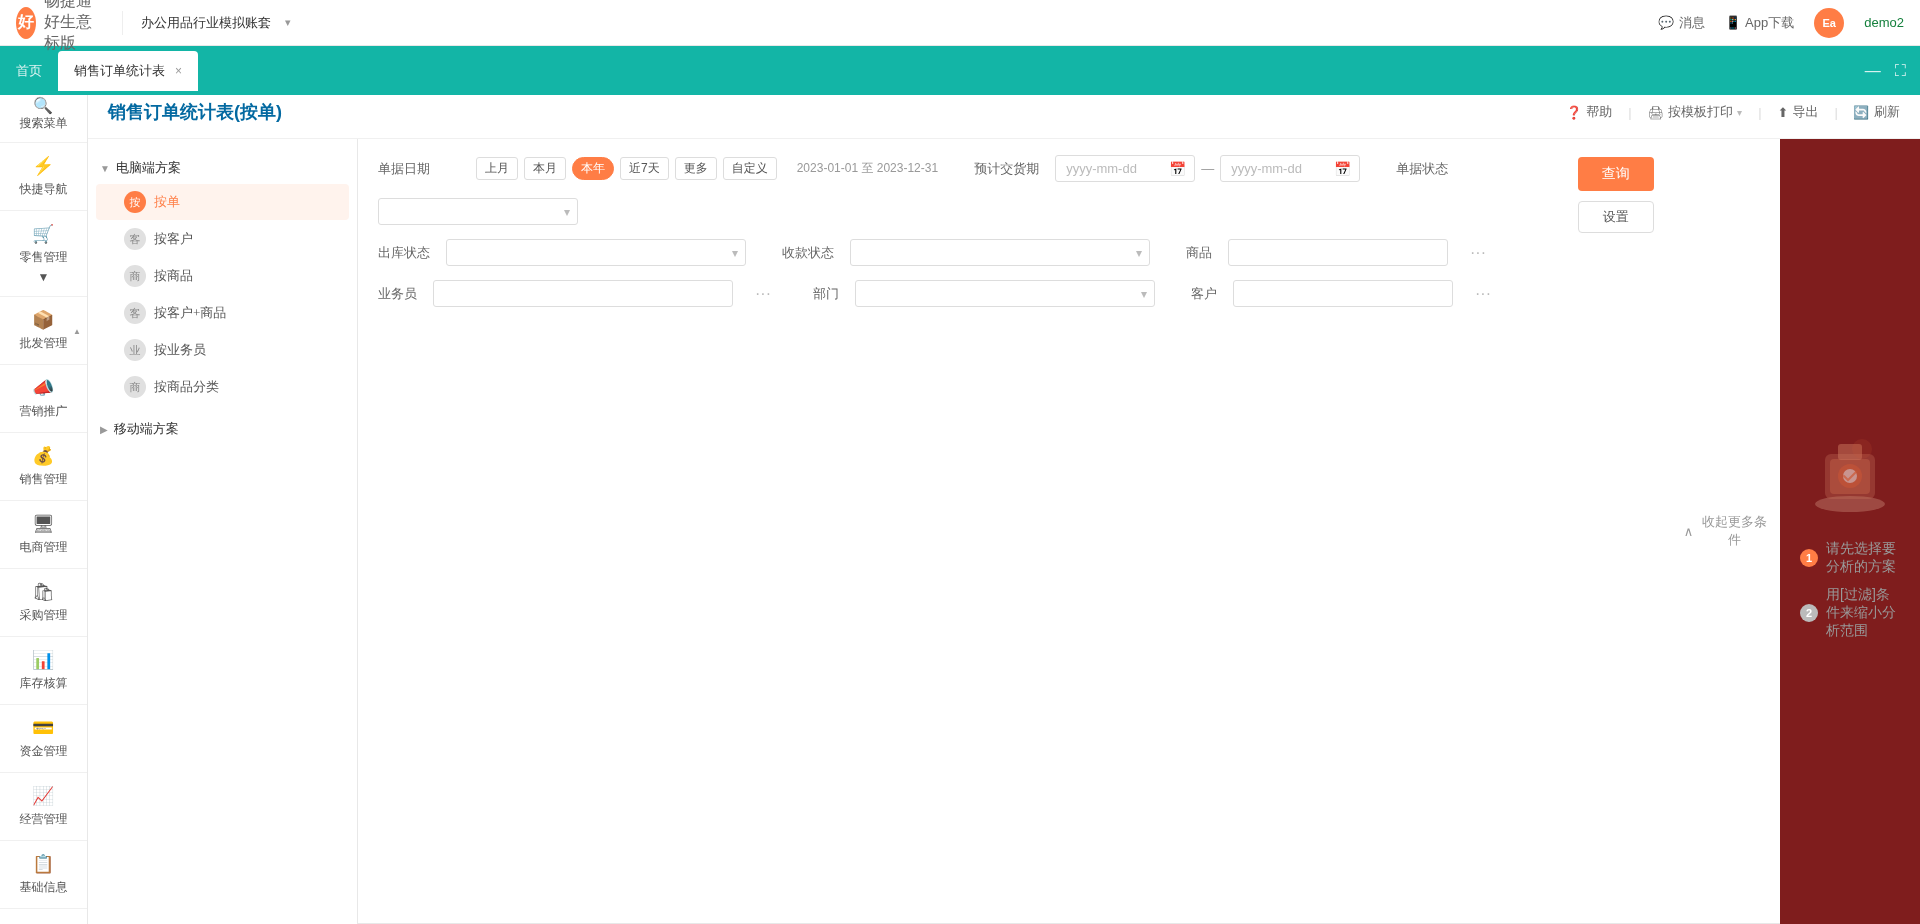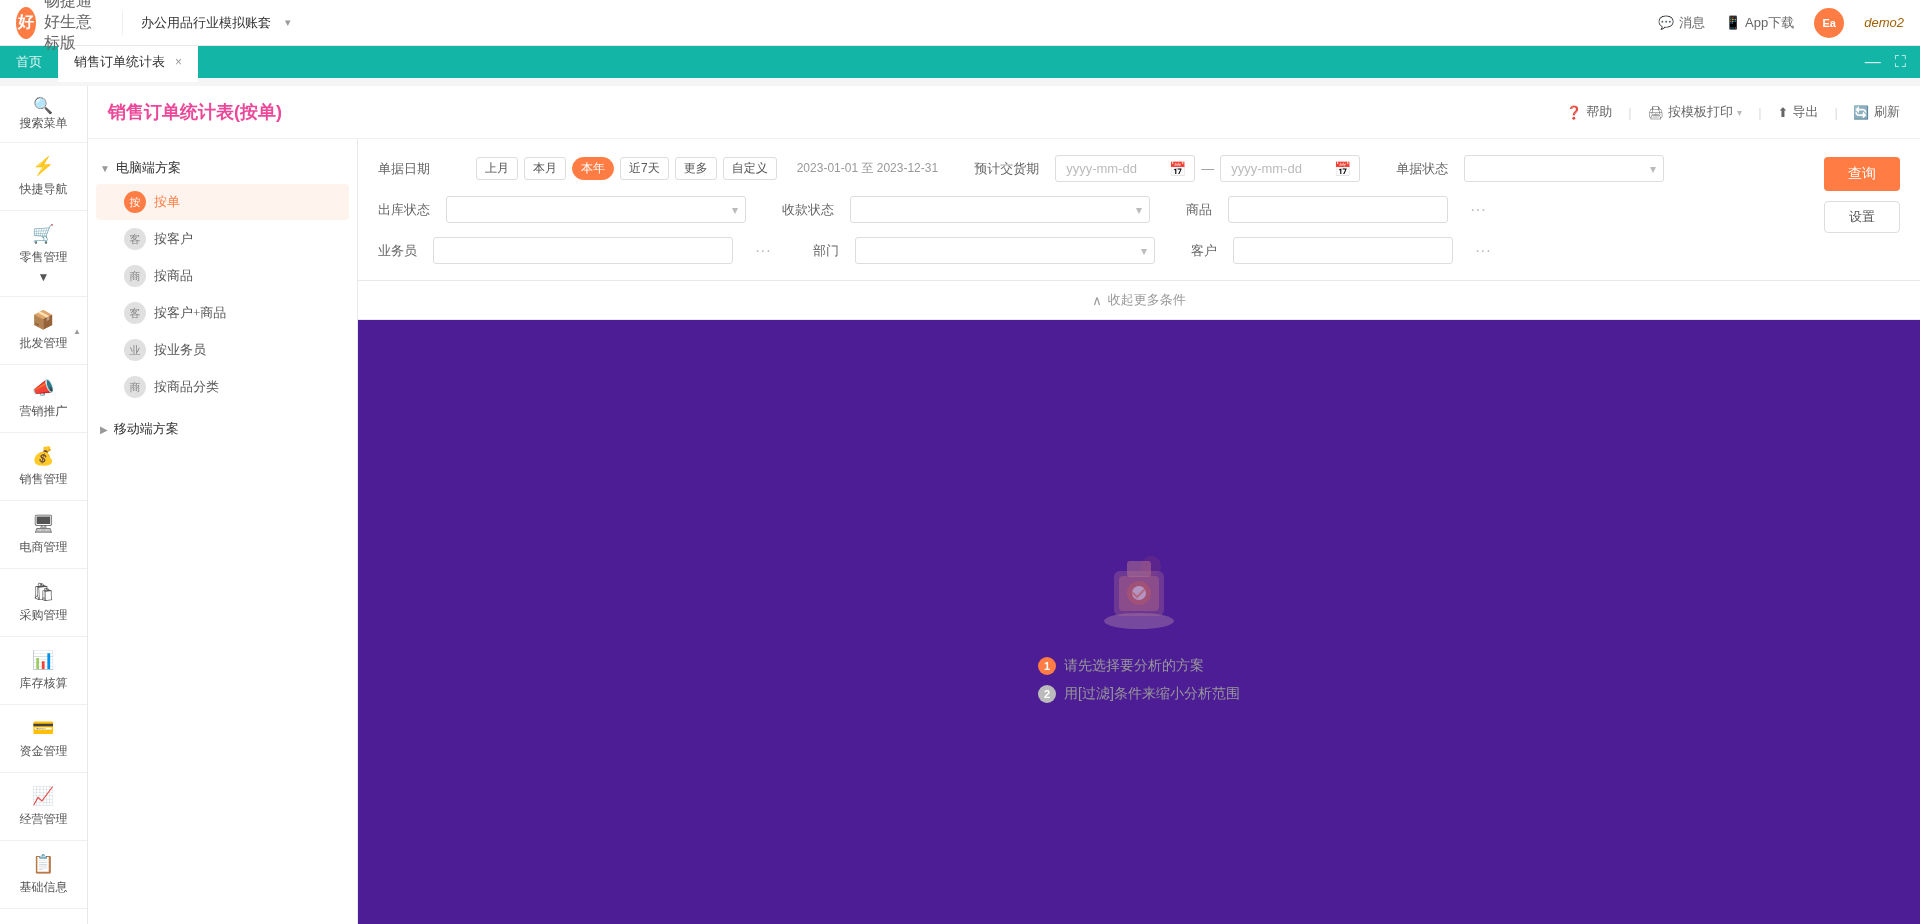--- a/index.html
+++ b/index.html
@@ -20,21 +20,21 @@
     .logo-area { display: flex; align-items: center; gap: 8px; width: 88px; }
     .logo-icon { width: 32px; height: 32px; background: #ff7d45; border-radius: 50%; display: flex; align-items: center; justify-content: center; color: #fff; font-size: 16px; font-weight: bold; }
     .logo-text { font-size: 16px; color: #666; line-height: 1.3; }
     .top-bar-dropdown { color: #999; font-size: 11px; cursor: pointer; margin-left: 4px; }
     .top-bar-right { display: flex; align-items: center; gap: 20px; }
     .top-bar-action { display: flex; align-items: center; gap: 4px; color: #666; cursor: pointer; font-size: 13px; }
     .user-avatar { width: 30px; height: 30px; border-radius: 50%; background: #ff7d45; display: flex; align-items: center; justify-content: center; color: #fff; font-size: 13px; font-weight: bold; overflow: hidden; }
 
     
     .tab-bar {
-      height: 32px;
+      height: 49px;
       background: #13b5a6;
       display: flex;
       align-items: center;
       padding: 0 0 0 0;
       position: fixed; top: 46px; left: 0; right: 0; z-index: 99;
     }
     .tab-item {
       height: 40px;
       display: flex;
       align-items: center;
@@ -115,21 +115,21 @@
 
     
     .page-header {
       background: #fff;
       padding: 14px 20px 0 20px;
       display: flex;
       align-items: center;
       justify-content: space-between;
       border-bottom: 1px solid #f0f0f0;
     }
-    .page-title { font-size: 18px; font-weight: bold; color: #ec4899; padding-bottom: 14px; }
+    .page-title { font-size: 18px; font-weight: bold; color: #0369a1; padding-bottom: 14px; }
     .page-header-actions { display: flex; align-items: center; gap: 16px; padding-bottom: 14px; }
     .header-action-btn {
       display: flex; align-items: center; gap: 4px;
       cursor: pointer; color: #666; font-size: 13px;
     }
     .header-action-split { color: #ddd; }
 
     
     .inner-layout {
       display: flex;
@@ -185,24 +185,24 @@
       display: flex; align-items: center; gap: 6px;
       padding: 6px 12px;
       cursor: pointer;
       color: #555; font-size: 13px;
     }
     .mobile-group-arrow { color: #999; font-size: 10px; }
 
     
     .right-panel {
       flex: 1;
-      background: #4c1d95;
+      background: #7f1d1d;
       overflow-y: auto;
       display: flex;
-      flex-direction: column;
+      flex-direction: row;
     }
 
     .filter-area {
       background: #fff;
       padding: 16px 20px;
       border-bottom: 1px solid #e8e8e8;
     }
 
     .filter-row {
       display: flex;
@@ -382,21 +382,21 @@
       <span>💬</span>
       <span>消息</span>
     </div>
     <div class="top-bar-action">
       <span>📱</span>
       <span>App下载</span>
     </div>
     <div class="user-avatar">
       <span style="font-size:11px;">Ea</span>
     </div>
-    <span style="font-size:13px;color:#a16207;cursor:pointer;font-style:italic;">demo2</span>
+    <span style="font-size:13px;color:#15803d;cursor:pointer;">demo2</span>
   </div>
 </div>
 
 <div class="tab-bar">
   <div class="tab-item home">
     <span>首页</span>
   </div>
   <div class="tab-item active">
     <span>销售订单统计表</span>
     <span class="tab-close">×</span>

